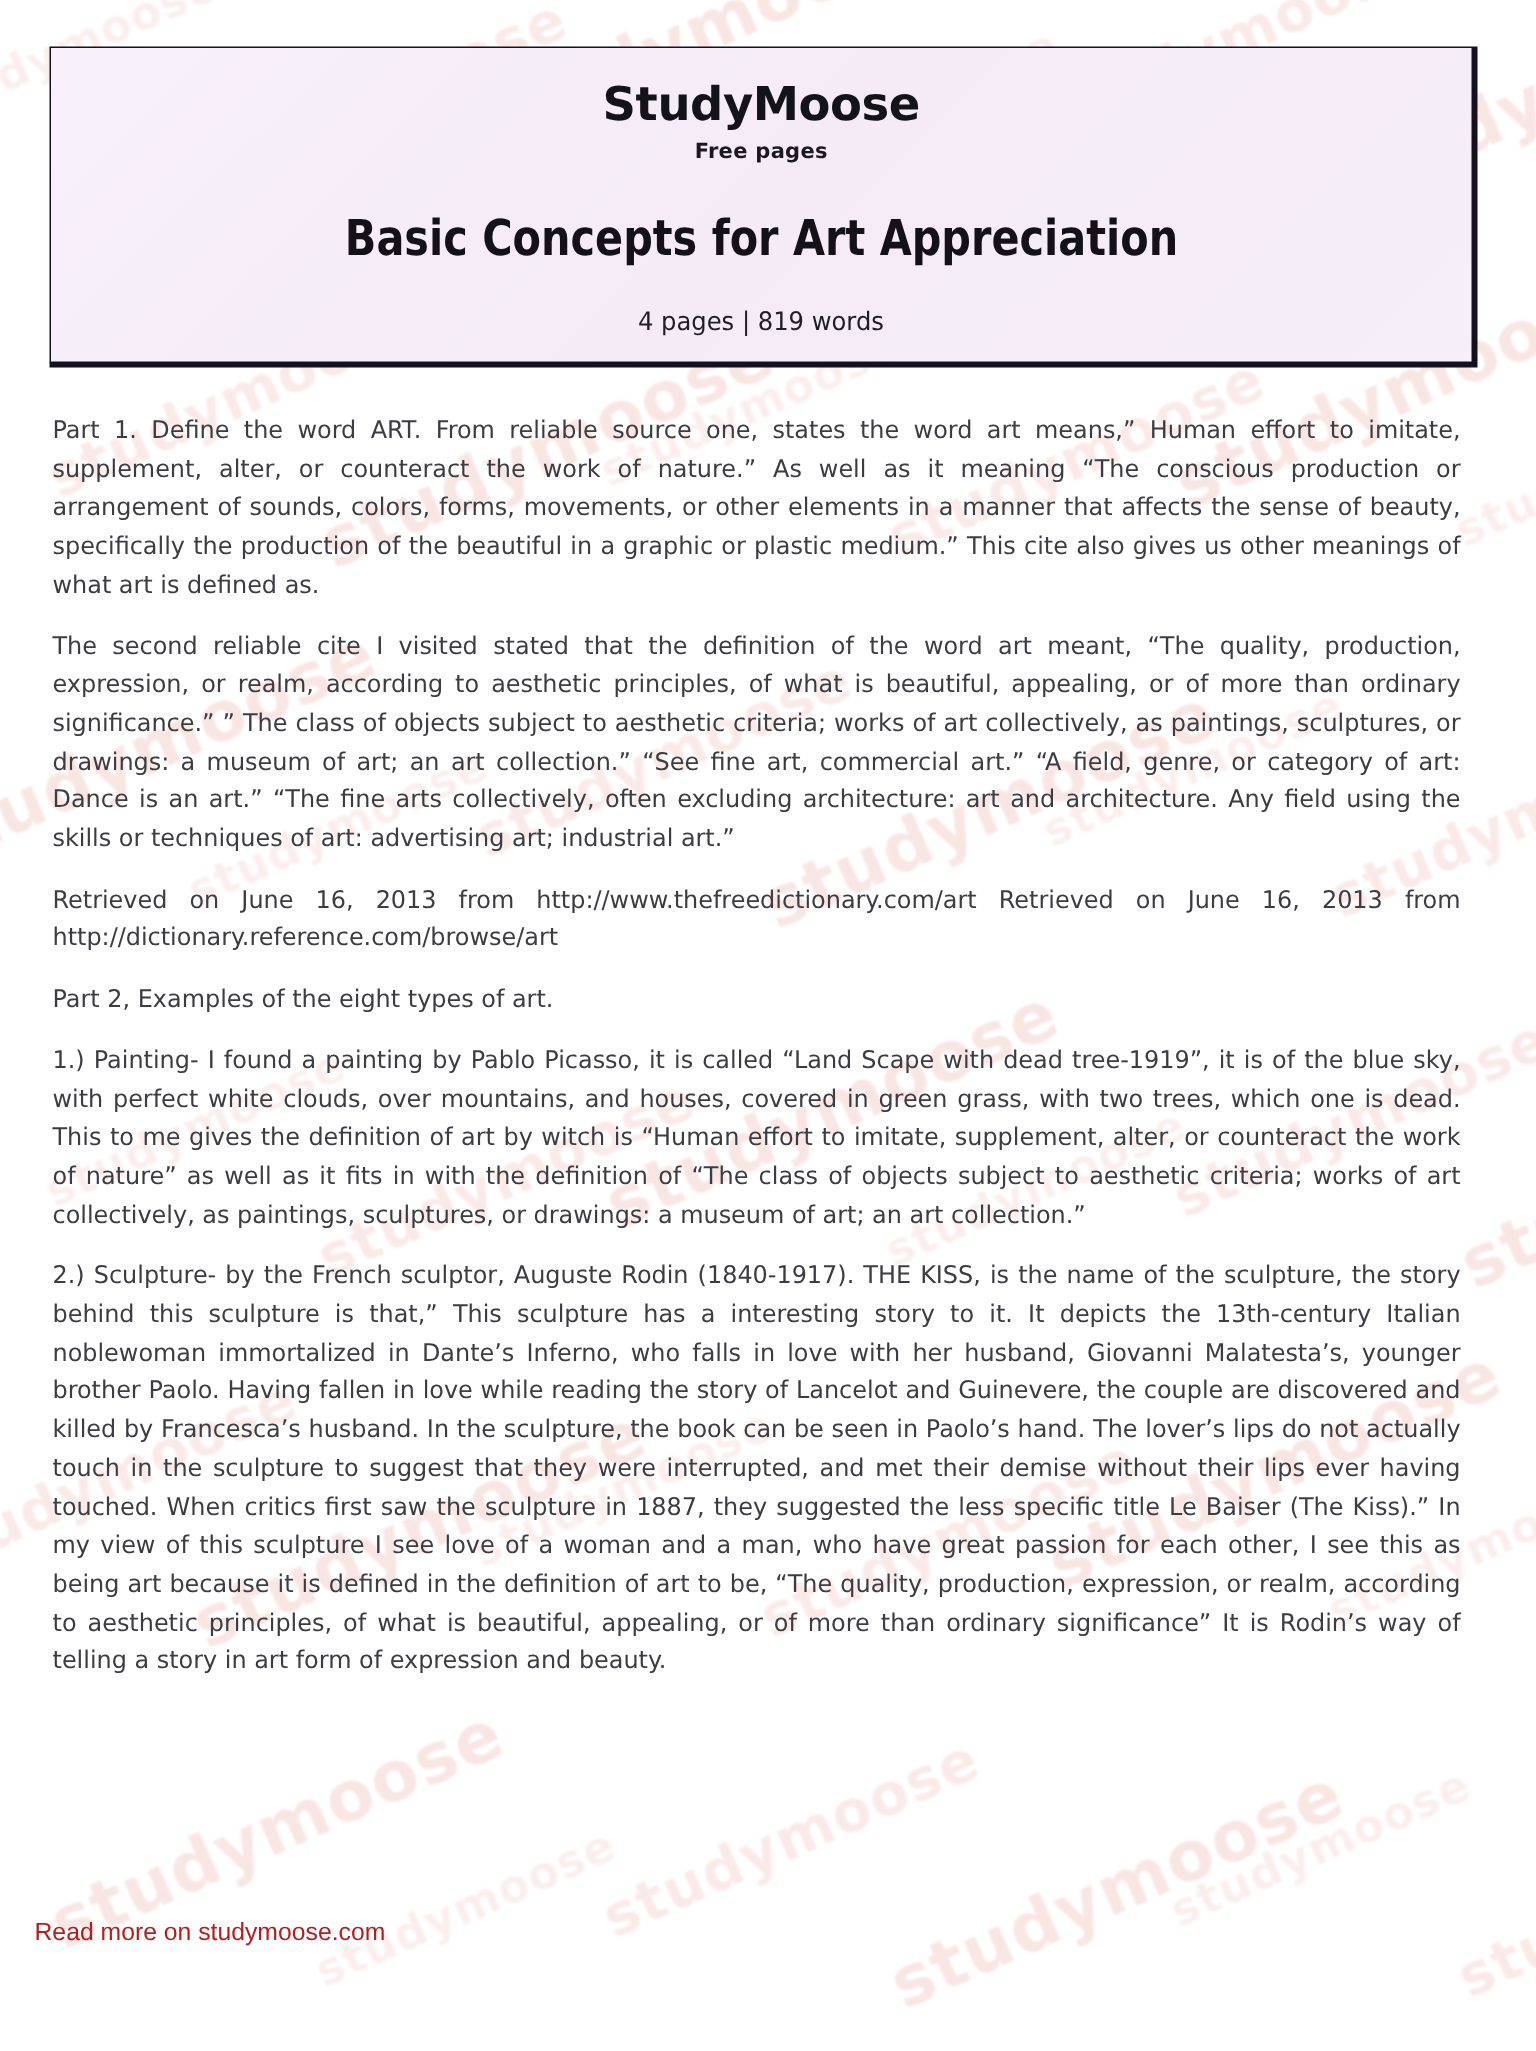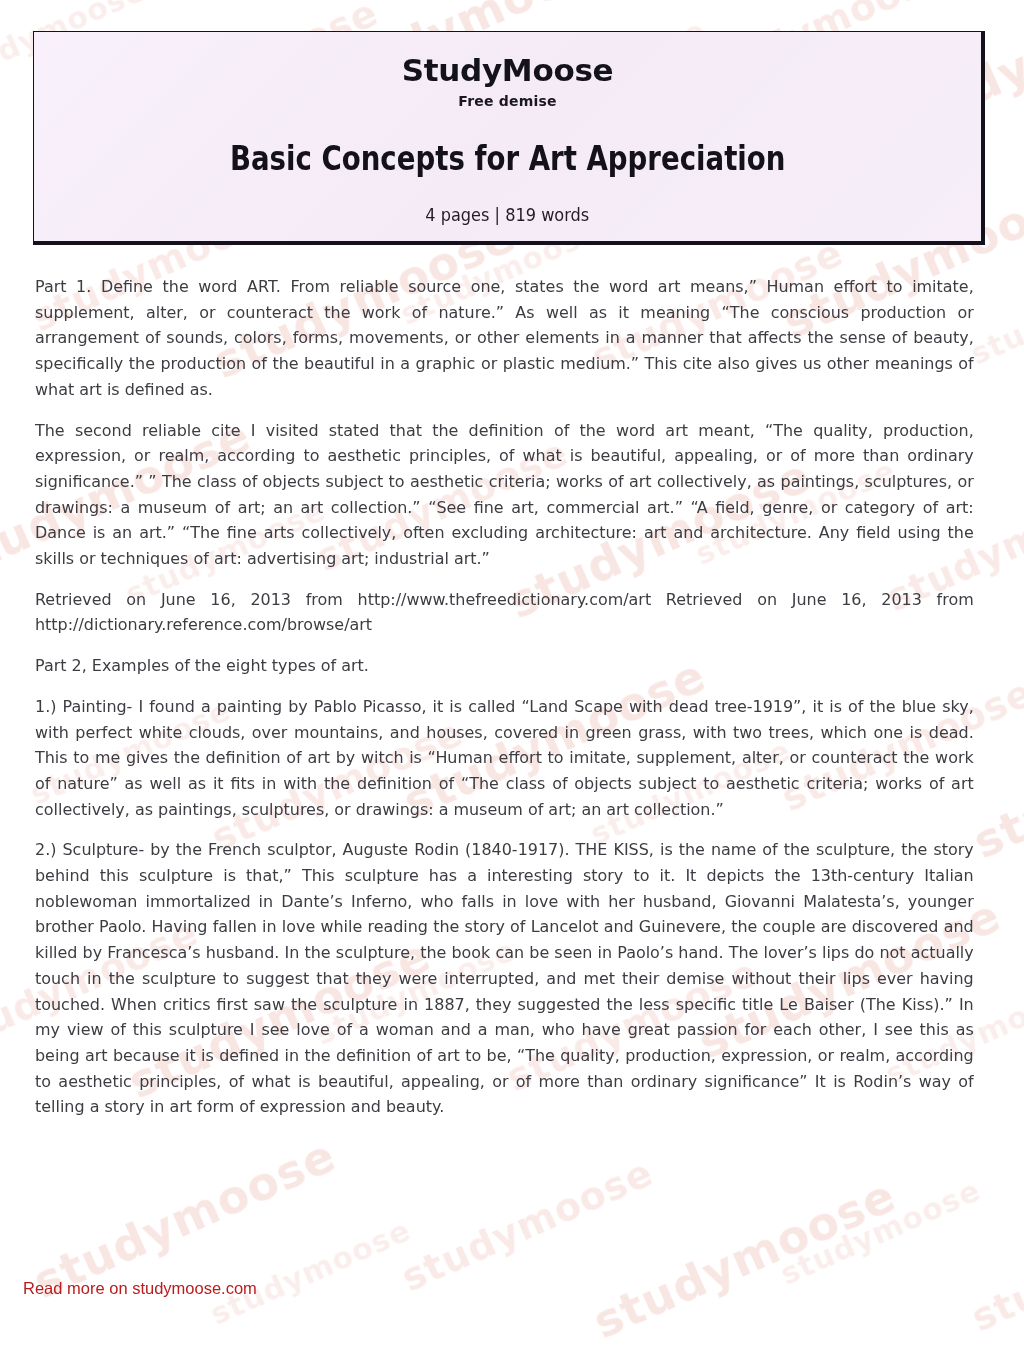--- a/index.html
+++ b/index.html
@@ -167,21 +167,21 @@
     <div class="wm" style="color: rgb(232, 167, 157); left: 395px; top: 1260px; font-size: 38px; transform: rotate(-24deg); opacity: 0.23;">studymoose</div>
     <div class="wm" style="color: rgb(232, 167, 157); left: 585px; top: 1300px; font-size: 46px; transform: rotate(-24deg); opacity: 0.28;">studymoose</div>
     <div class="wm" style="color: rgb(232, 167, 157); left: 775px; top: 1260px; font-size: 30px; transform: rotate(-24deg); opacity: 0.18;">studymoose</div>
     <div class="wm" style="color: rgb(232, 167, 157); left: 965px; top: 1300px; font-size: 38px; transform: rotate(-24deg); opacity: 0.23;">studymoose</div>
   </div>
 
 <div id="page">
 
   <div id="header-card">
     <div id="brand-logo">StudyMoose</div>
-    <div id="brand-tagline">Free demise</div>
+    <div id="brand-tagline">Free pages</div>
     <h1 id="doc-title">Basic Concepts for Art Appreciation</h1>
     <div id="doc-meta">4 pages | 819 words</div>
   </div>
 
   <div id="doc-body">
       <p class="para">Part 1. Define the word ART. From reliable source one, states the word art means,” Human effort to imitate, supplement, alter, or counteract the work of nature.” As well as it meaning “The conscious production or arrangement of sounds, colors, forms, movements, or other elements in a manner that affects the sense of beauty, specifically the production of the beautiful in a graphic or plastic medium.” This cite also gives us other meanings of what art is defined as.</p>
       <p class="para">The second reliable cite I visited stated that the definition of the word art meant, “The quality, production, expression, or realm, according to aesthetic principles, of what is beautiful, appealing, or of more than ordinary significance.” ” The class of objects subject to aesthetic criteria; works of art collectively, as paintings, sculptures, or drawings: a museum of art; an art collection.” “See fine art, commercial art.” “A field, genre, or category of art: Dance is an art.” “The fine arts collectively, often excluding architecture: art and architecture. Any field using the skills or techniques of art: advertising art; industrial art.”</p>
       <p class="para">Retrieved on June 16, 2013 from http://www.thefreedictionary.com/art Retrieved on June 16, 2013 from http://dictionary.reference.com/browse/art</p>
       <p class="para">Part 2, Examples of the eight types of art.</p>
       <p class="para">1.) Painting- I found a painting by Pablo Picasso, it is called “Land Scape with dead tree-1919”, it is of the blue sky, with perfect white clouds, over mountains, and houses, covered in green grass, with two trees, which one is dead. This to me gives the definition of art by witch is “Human effort to imitate, supplement, alter, or counteract the work of nature” as well as it fits in with the definition of “The class of objects subject to aesthetic criteria; works of art collectively, as paintings, sculptures, or drawings: a museum of art; an art collection.”</p>

